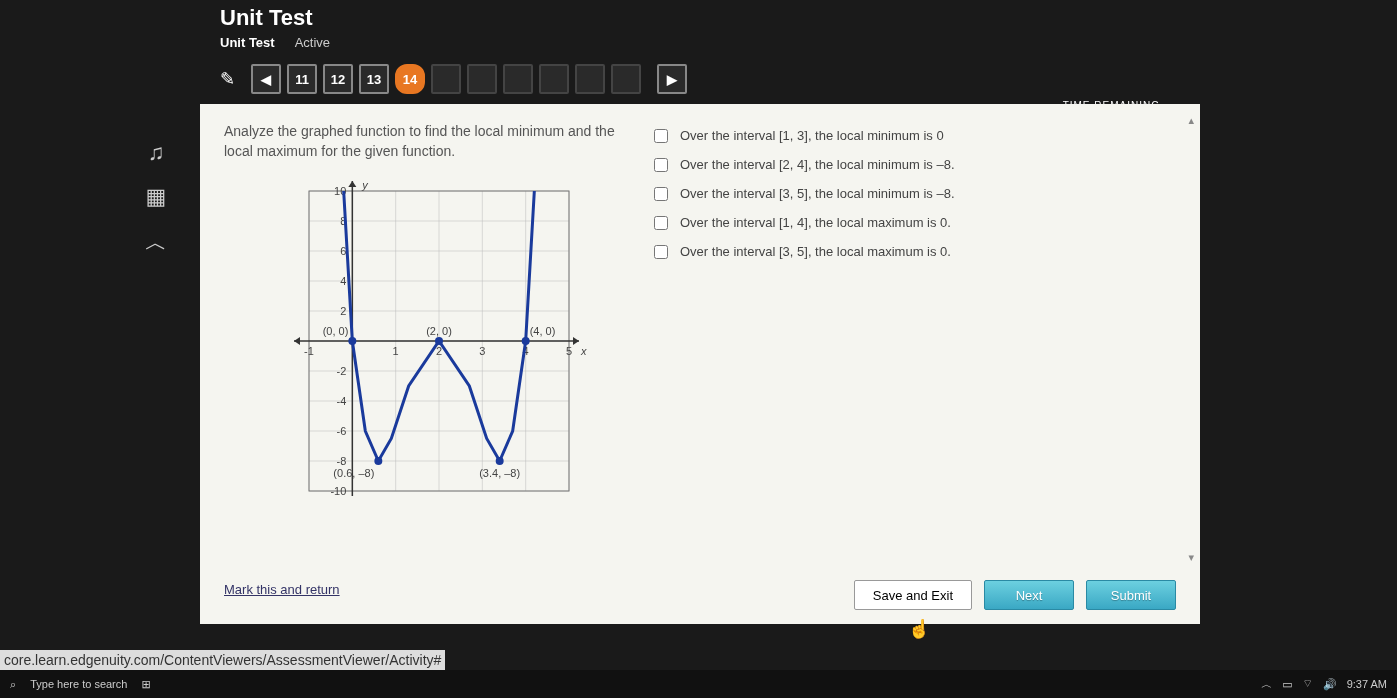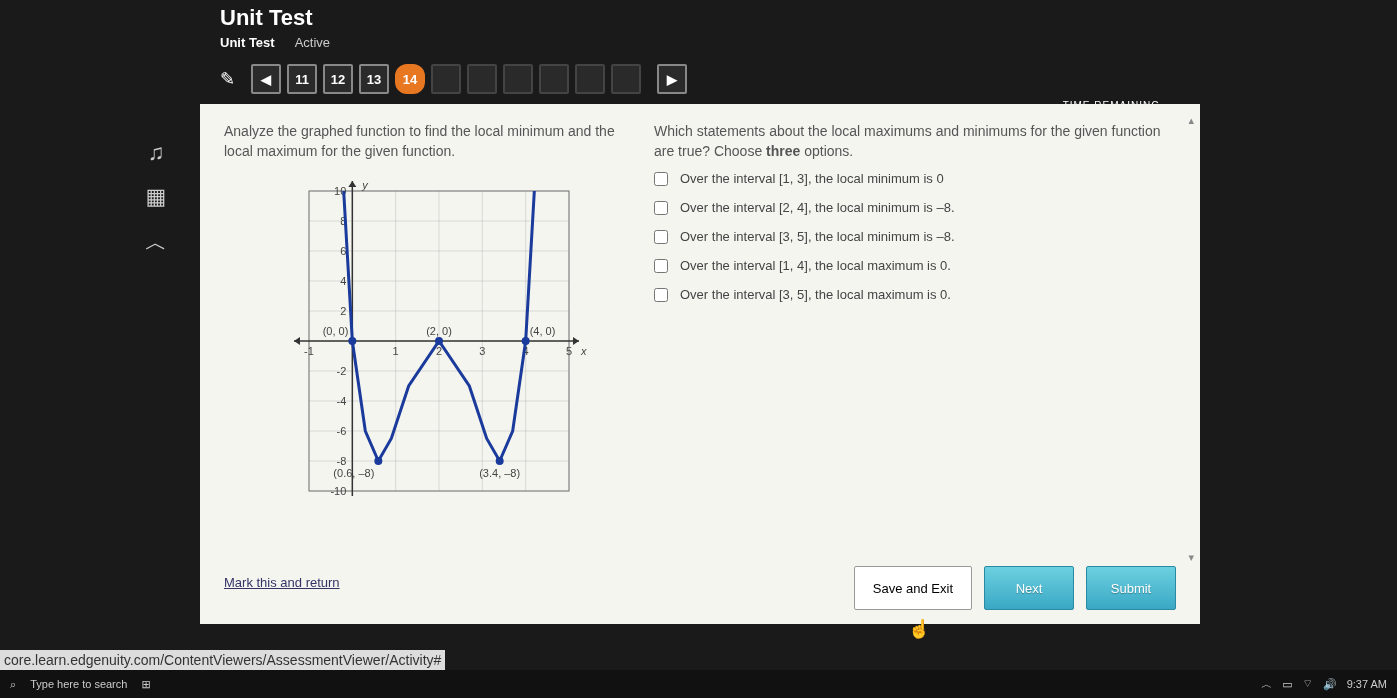--- a/index.html
+++ b/index.html
@@ -24,21 +24,21 @@
 .left-col p { line-height: 1.4; margin-bottom: 10px; }
 .right-col { flex: 1; color: #555; font-size: 14px; }
 .right-col p { line-height: 1.4; margin-bottom: 10px; }
 .right-col strong { font-weight: bold; }
 .options { display: flex; flex-direction: column; gap: 14px; margin-top: 6px; }
 .opt { display: flex; align-items: center; gap: 12px; font-size: 13px; color: #444; }
 .opt input { width: 14px; height: 14px; }
 .footer-row { display: flex; align-items: center; justify-content: space-between; padding-top: 10px; border-top: none; }
 .mark-link { color: #336; font-size: 13px; text-decoration: underline; cursor: pointer; }
 .btn-group { display: flex; gap: 12px; align-items: center; }
-.btn { height: 44px; padding: 0 18px; font-size: 13px; border: 1px solid #999; background: #fff; cursor: pointer; display: flex; align-items: center; border-radius: 2px; margin-top: 12px; }
+.btn { height: 30px; padding: 0 18px; font-size: 13px; border: 1px solid #999; background: #fff; cursor: pointer; display: flex; align-items: center; border-radius: 2px; margin-top: 12px; }
 .btn-primary { background: linear-gradient(#6cd0e0, #3aa8c4); color: #fff; border: 1px solid #2a8aa4; text-shadow: 0 1px 1px rgba(0,0,0,.3); min-width: 90px; justify-content: center; }
 .scroll-arrow { position: absolute; right: 6px; color: #888; font-size: 11px; }
 .scroll-arrow.up { top: 10px; }
 .scroll-arrow.down { bottom: 60px; }
 .graph-wrap { display: flex; justify-content: center; margin-top: 6px; }
 svg text { font-family: Arial, sans-serif; font-size: 11px; fill: #444; }
 .status-url { position: absolute; left: 0; bottom: 28px; background: #ddd; color: #333; font-size: 14px; padding: 2px 4px; }
 .taskbar { position: absolute; left: 0; bottom: 0; width: 100%; height: 28px; background: #111; display: flex; align-items: center; justify-content: space-between; padding: 0 10px; color: #ccc; font-size: 11px; }
 .taskbar-left { display: flex; align-items: center; gap: 14px; }
 .taskbar-right { display: flex; align-items: center; gap: 10px; }
@@ -132,23 +132,20 @@
               <circle cx="266.6666666666667" cy="170" r="4" fill="#1a3a9c"></circle>
               <text x="270.6666666666667" y="164" text-anchor="start">(4, 0)</text>
               <circle cx="119.33333333333333" cy="290" r="4" fill="#1a3a9c"></circle>
               <text x="115.33333333333333" y="306" text-anchor="end">(0.6, –8)</text>
               <circle cx="240.66666666666669" cy="290" r="4" fill="#1a3a9c"></circle>
               <text x="240.66666666666669" y="306" text-anchor="middle">(3.4, –8)</text>
             </svg>
         </div>
       </div>
       <div class="right-col">
-        <p>
-          <span>Which statements about the local maximums and minimums for the given function are true? Choose </span><strong>three</strong><span> options.</span>
-        </p>
         <div class="options">
           <label class="opt">
               <input type="checkbox" style="">
               <span>Over the interval [1, 3], the local minimum is 0</span>
             </label>
           <label class="opt">
               <input type="checkbox" style="">
               <span>Over the interval [2, 4], the local minimum is –8.</span>
             </label>
           <label class="opt">

